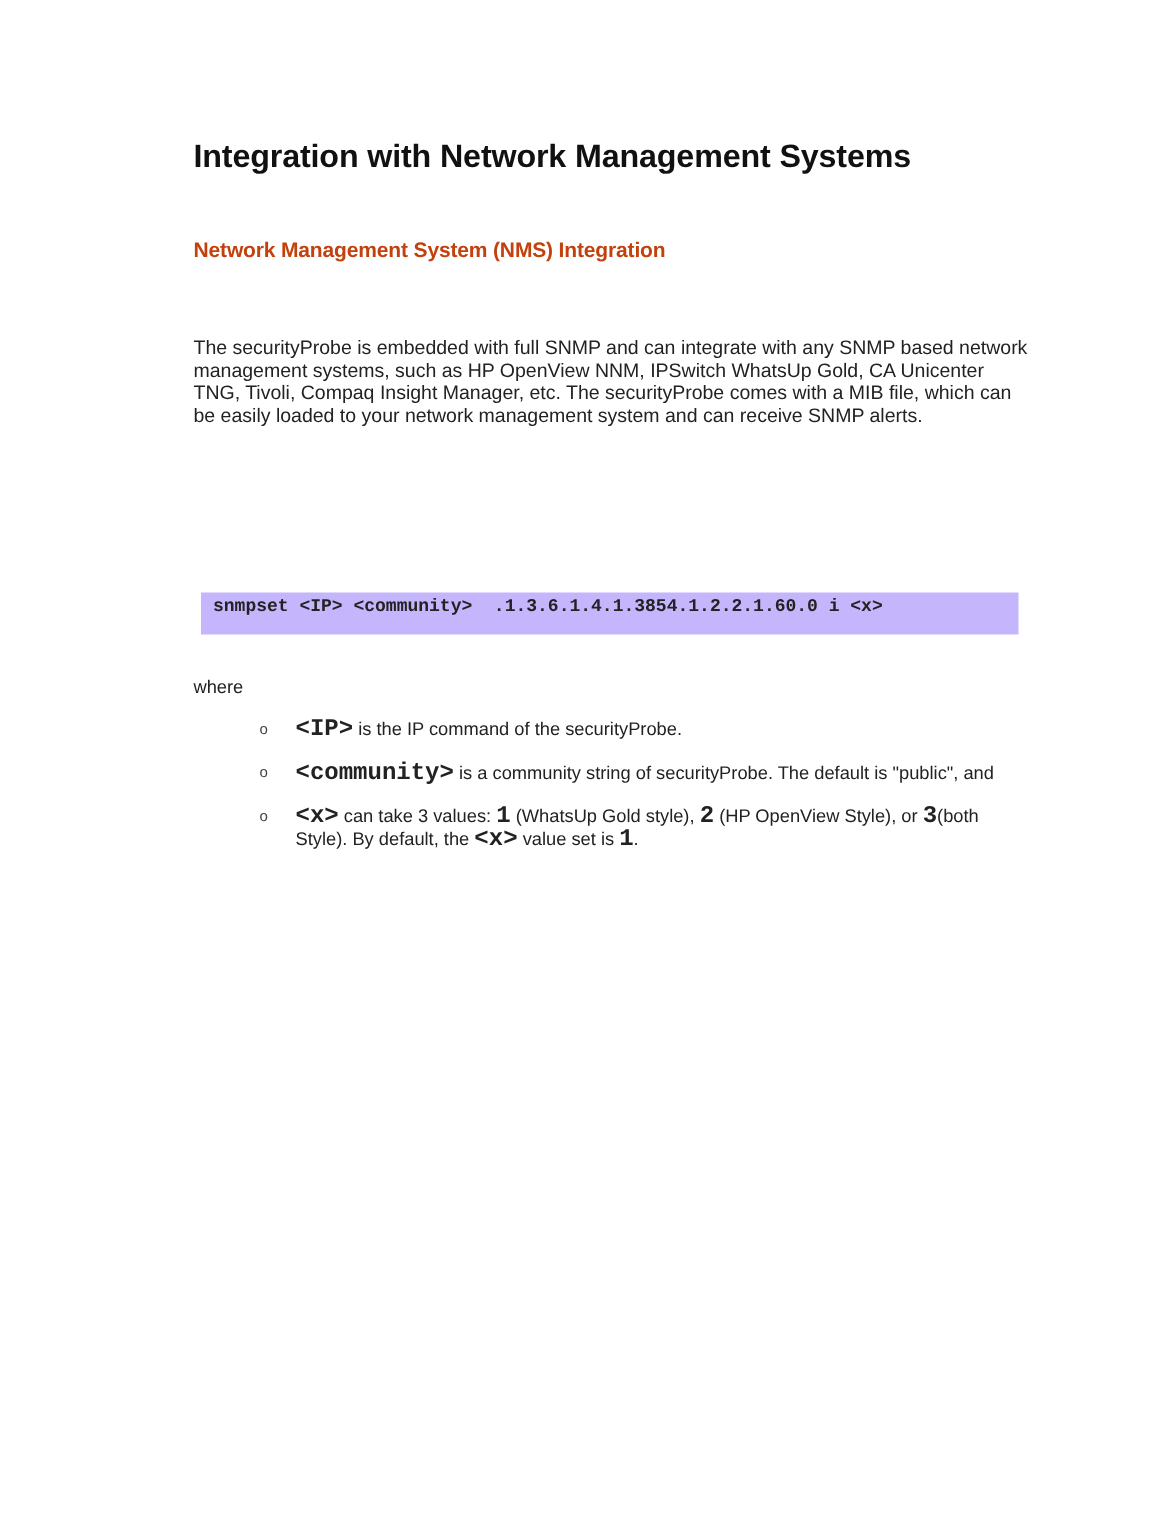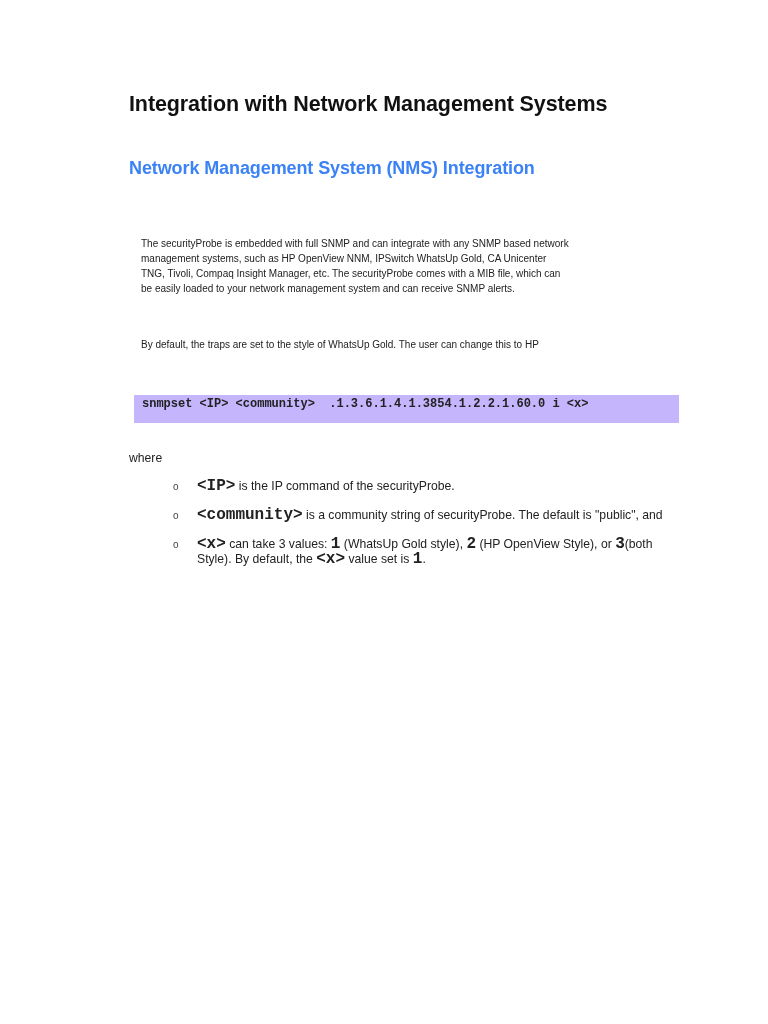--- a/index.html
+++ b/index.html
@@ -28,34 +28,34 @@
       font-weight: bold;
       color: #111;
       margin: 0;
       white-space: nowrap;
       letter-spacing: -0.1px;
     }
     .h2 {
       position: absolute;
       left: 113px;
       top: 158px;
-      font-size: 18px;
+      font-size: 14px;
       font-weight: bold;
-      color: #3b82f6;
+      color: #c2410c;
       margin: 0;
       white-space: nowrap;
       letter-spacing: -0.1px;
     }
     .para {
       position: absolute;
       left: 113px;
       width: 550px;
-      font-size: 10px;
+      font-size: 13px;
       line-height: 15px;
-      margin: 12px;
+      margin: 0;
       color: #222;
     }
     .para .line { display: block; white-space: nowrap; }
     #p1 { top: 224px; }
     #p2 { top: 325px; }
     .codebox {
       position: absolute;
       left: 118px;
       top: 395px;
       width: 545px;
@@ -121,21 +121,20 @@
   <h2 class="h2">Network Management System (NMS) Integration</h2>
 
   <p class="para" id="p1">
     <span class="line">The securityProbe is embedded with full SNMP and can integrate with any SNMP based network</span>
     <span class="line">management systems, such as HP OpenView NNM, IPSwitch WhatsUp Gold, CA Unicenter</span>
     <span class="line">TNG, Tivoli, Compaq Insight Manager, etc.  The securityProbe comes with a MIB file, which can</span>
     <span class="line">be easily loaded to your network management system and can receive SNMP alerts.</span>
   </p>
 
   <p class="para" id="p2">
-    <span class="line">By default, the traps are set to the style of WhatsUp Gold. The user can change this to HP</span>
   </p>
 
   <div class="codebox">
     <span class="code">snmpset &lt;IP&gt; &lt;community&gt;  .1.3.6.1.4.1.3854.1.2.2.1.60.0 i &lt;x&gt;</span>
   </div>
 
   <p class="where">where</p>
 
   <ul class="bullet-list">
     <li class="bullet-item">

